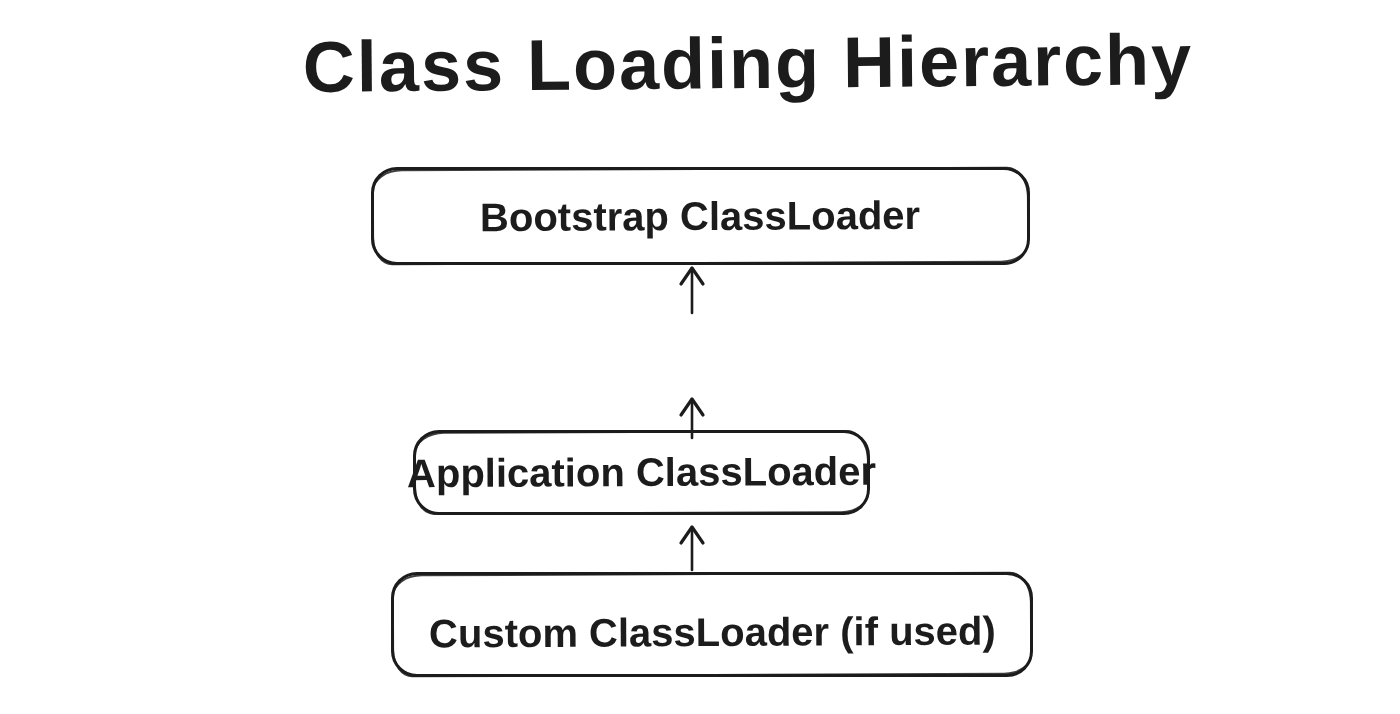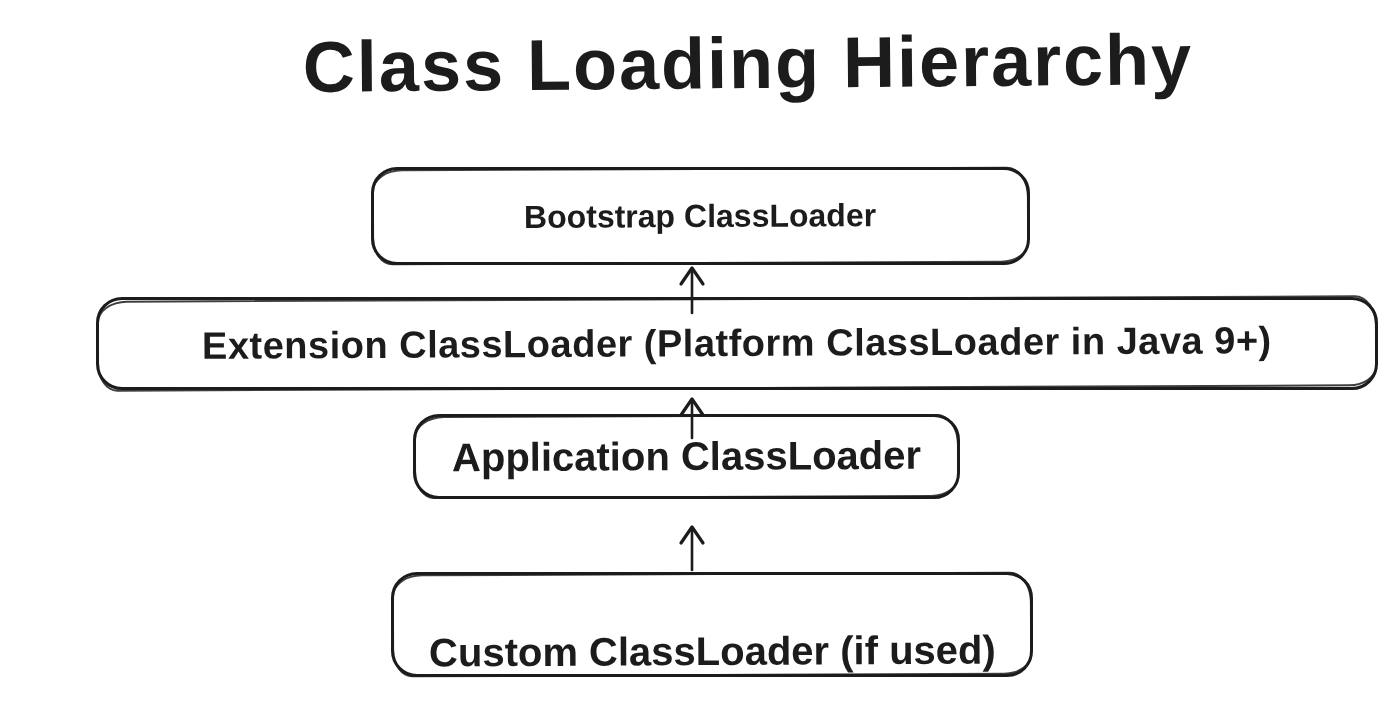--- a/index.html
+++ b/index.html
@@ -52,38 +52,38 @@
     inset: -2px;
     border: 2px solid var(--stroke);
     border-radius: 30px 22px 28px 20px / 22px 30px 20px 28px;
     transform: rotate(-0.25deg);
     opacity: 0.85;
     pointer-events: none;
   }
   .n-bootstrap {
     left: 323px; top: 167px;
     width: 659px; height: 98px;
-    font-size: 32px;
+    font-size: 40px;
   }
   .n-extension {
     left: 48px; top: 297px;
     width: 1282px; height: 93px;
     font-size: 38px;
     letter-spacing: 0.5px;
   }
   .n-application {
-    left: 365px; top: 414px;
-    width: 547px; height: 85px;
+    left: 365px; top: 430px;
+    width: 457px; height: 85px;
     font-size: 40px;
   }
   .n-custom {
     left: 343px; top: 572px;
     width: 642px; height: 105px;
     font-size: 40px;
-    align-items: flex-end;
+    align-items: center;
     padding-top: 16px;
   }
   .node .label { transform: rotate(-0.3deg); }
   .arrows {
     position: absolute;
     left: 0; top: 0;
     width: 1400px; height: 714px;
     pointer-events: none;
   }
   .arrows path {
@@ -99,23 +99,20 @@
 <body>
 
 <div class="canvas">
 
   <h1 class="title">Class Loading Hierarchy</h1>
 
   <div class="node n-bootstrap">
     <span class="label">Bootstrap ClassLoader</span>
   </div>
 
-  <div class="node n-extension">
-    <span class="label">Extension ClassLoader (Platform ClassLoader in Java 9+)</span>
-  </div>
 
   <div class="node n-application">
     <span class="label">Application ClassLoader</span>
   </div>
 
   <div class="node n-custom">
     <span class="label">Custom ClassLoader (if used)</span>
   </div>
 
   <svg class="arrows" viewBox="0 0 1400 714">

